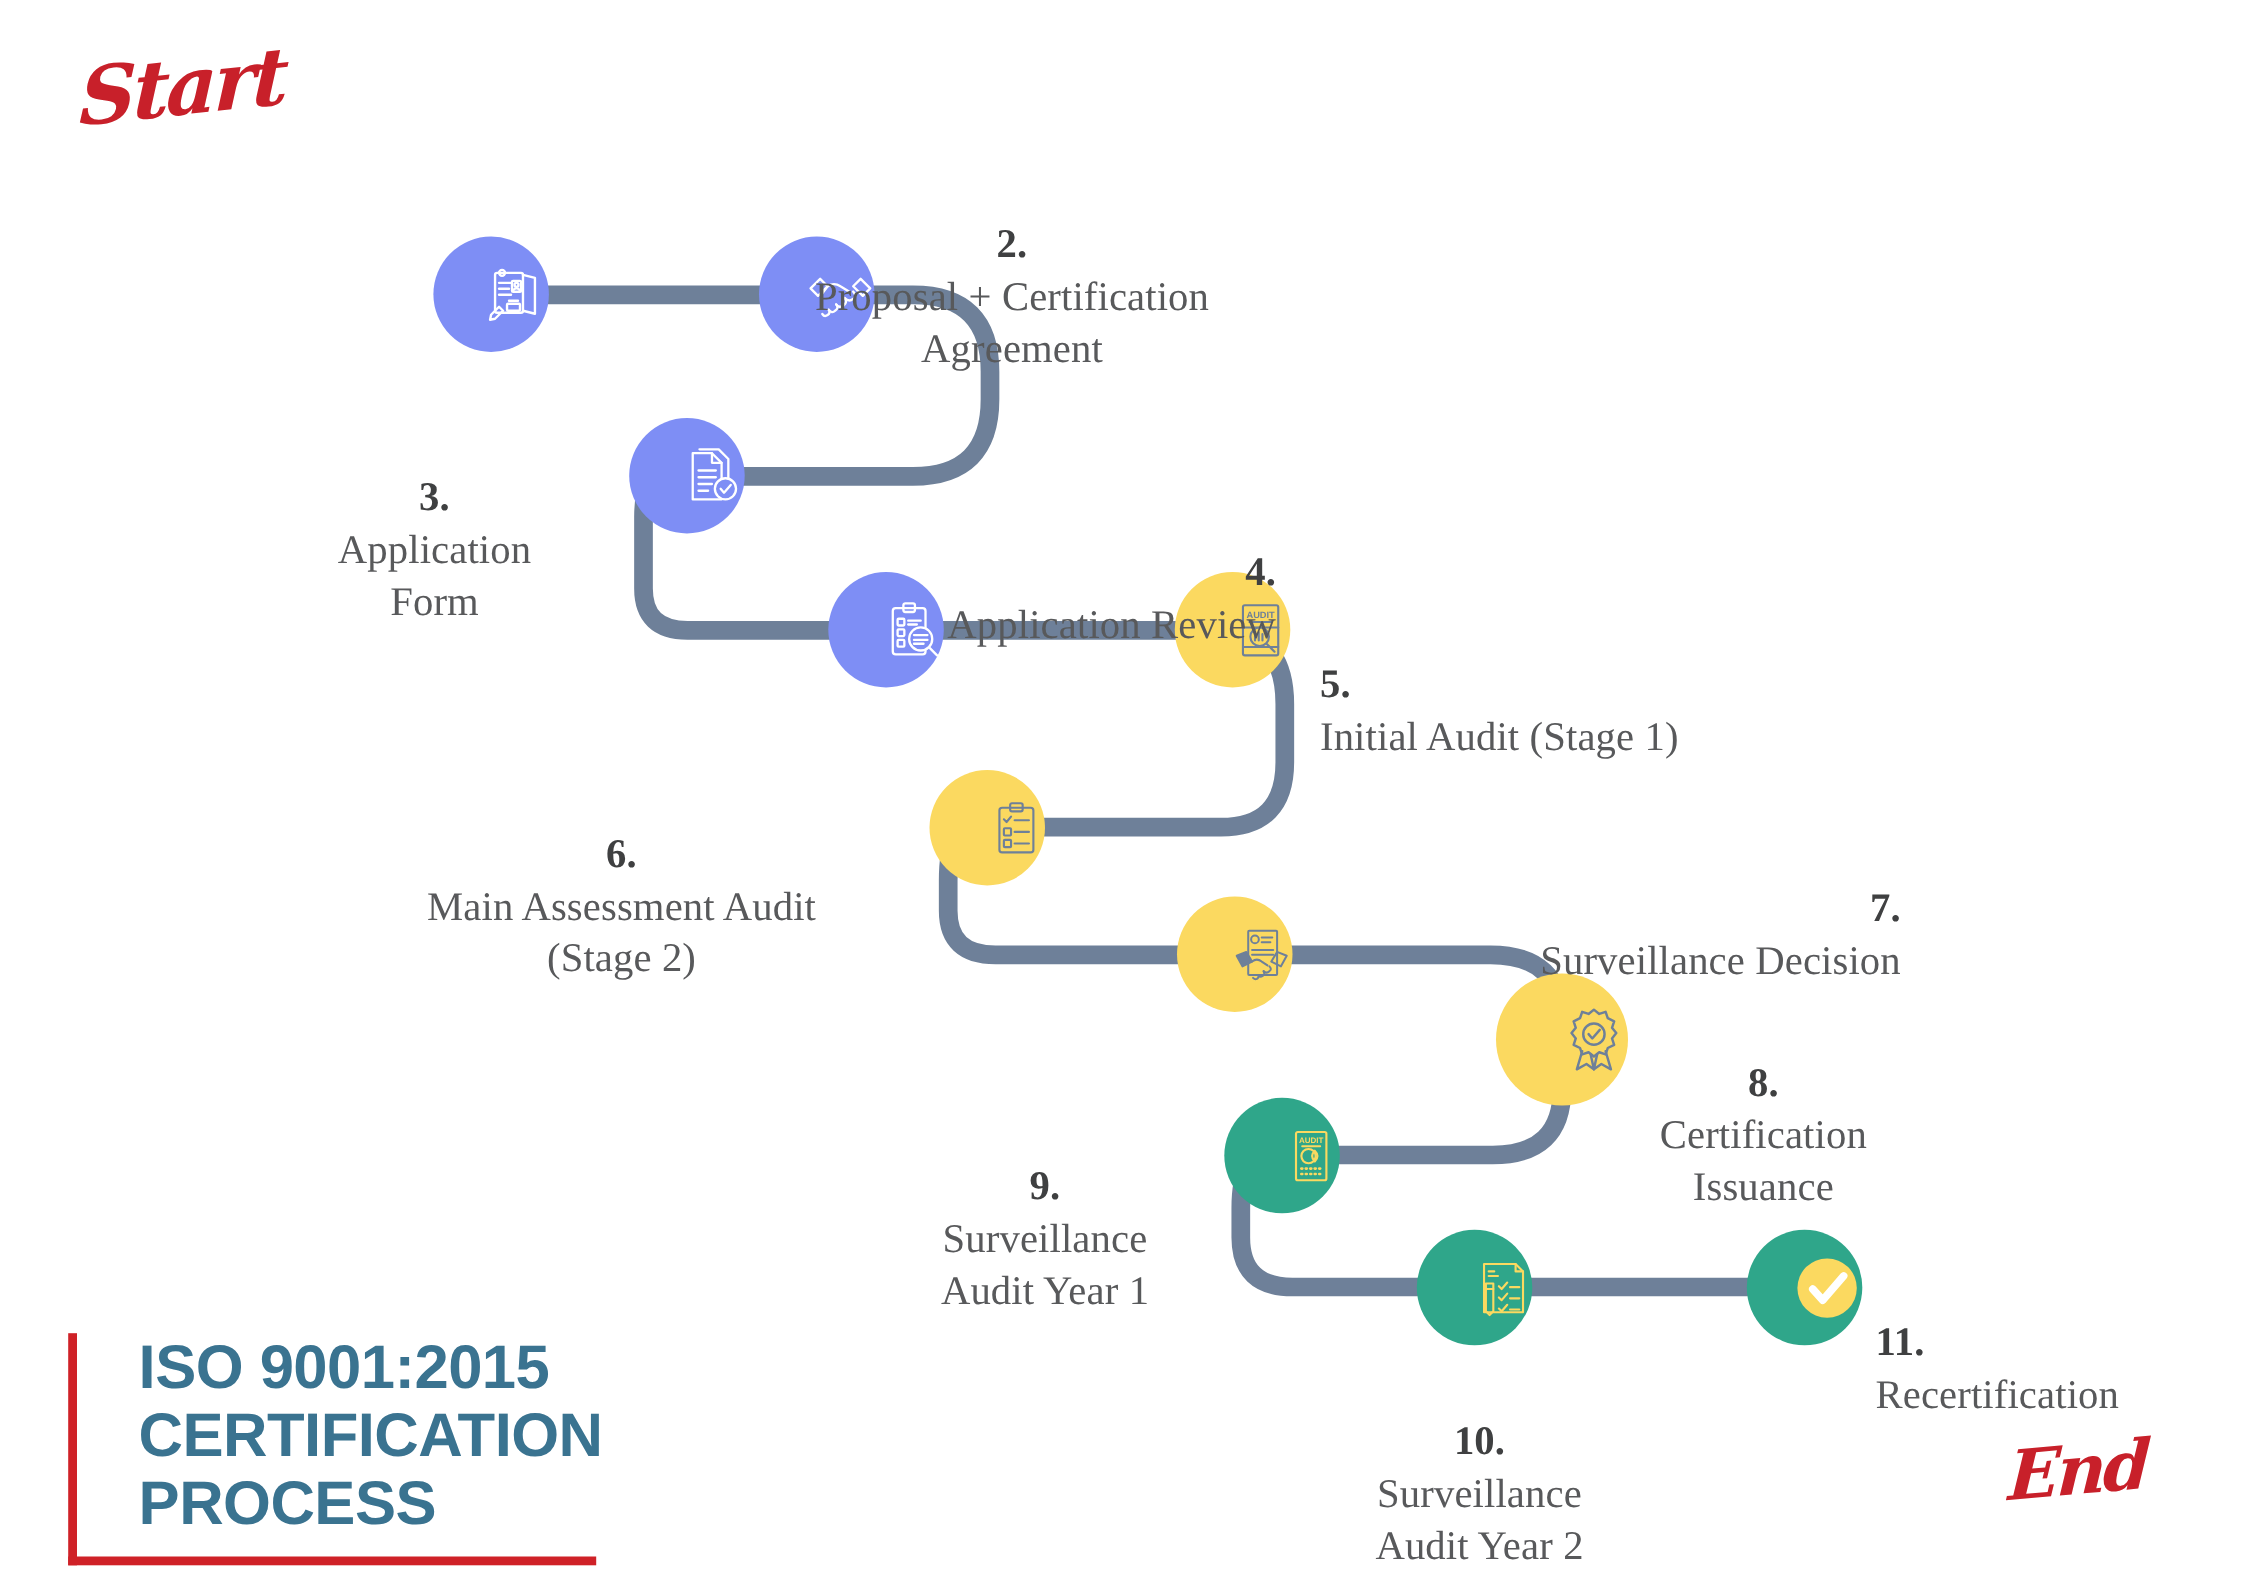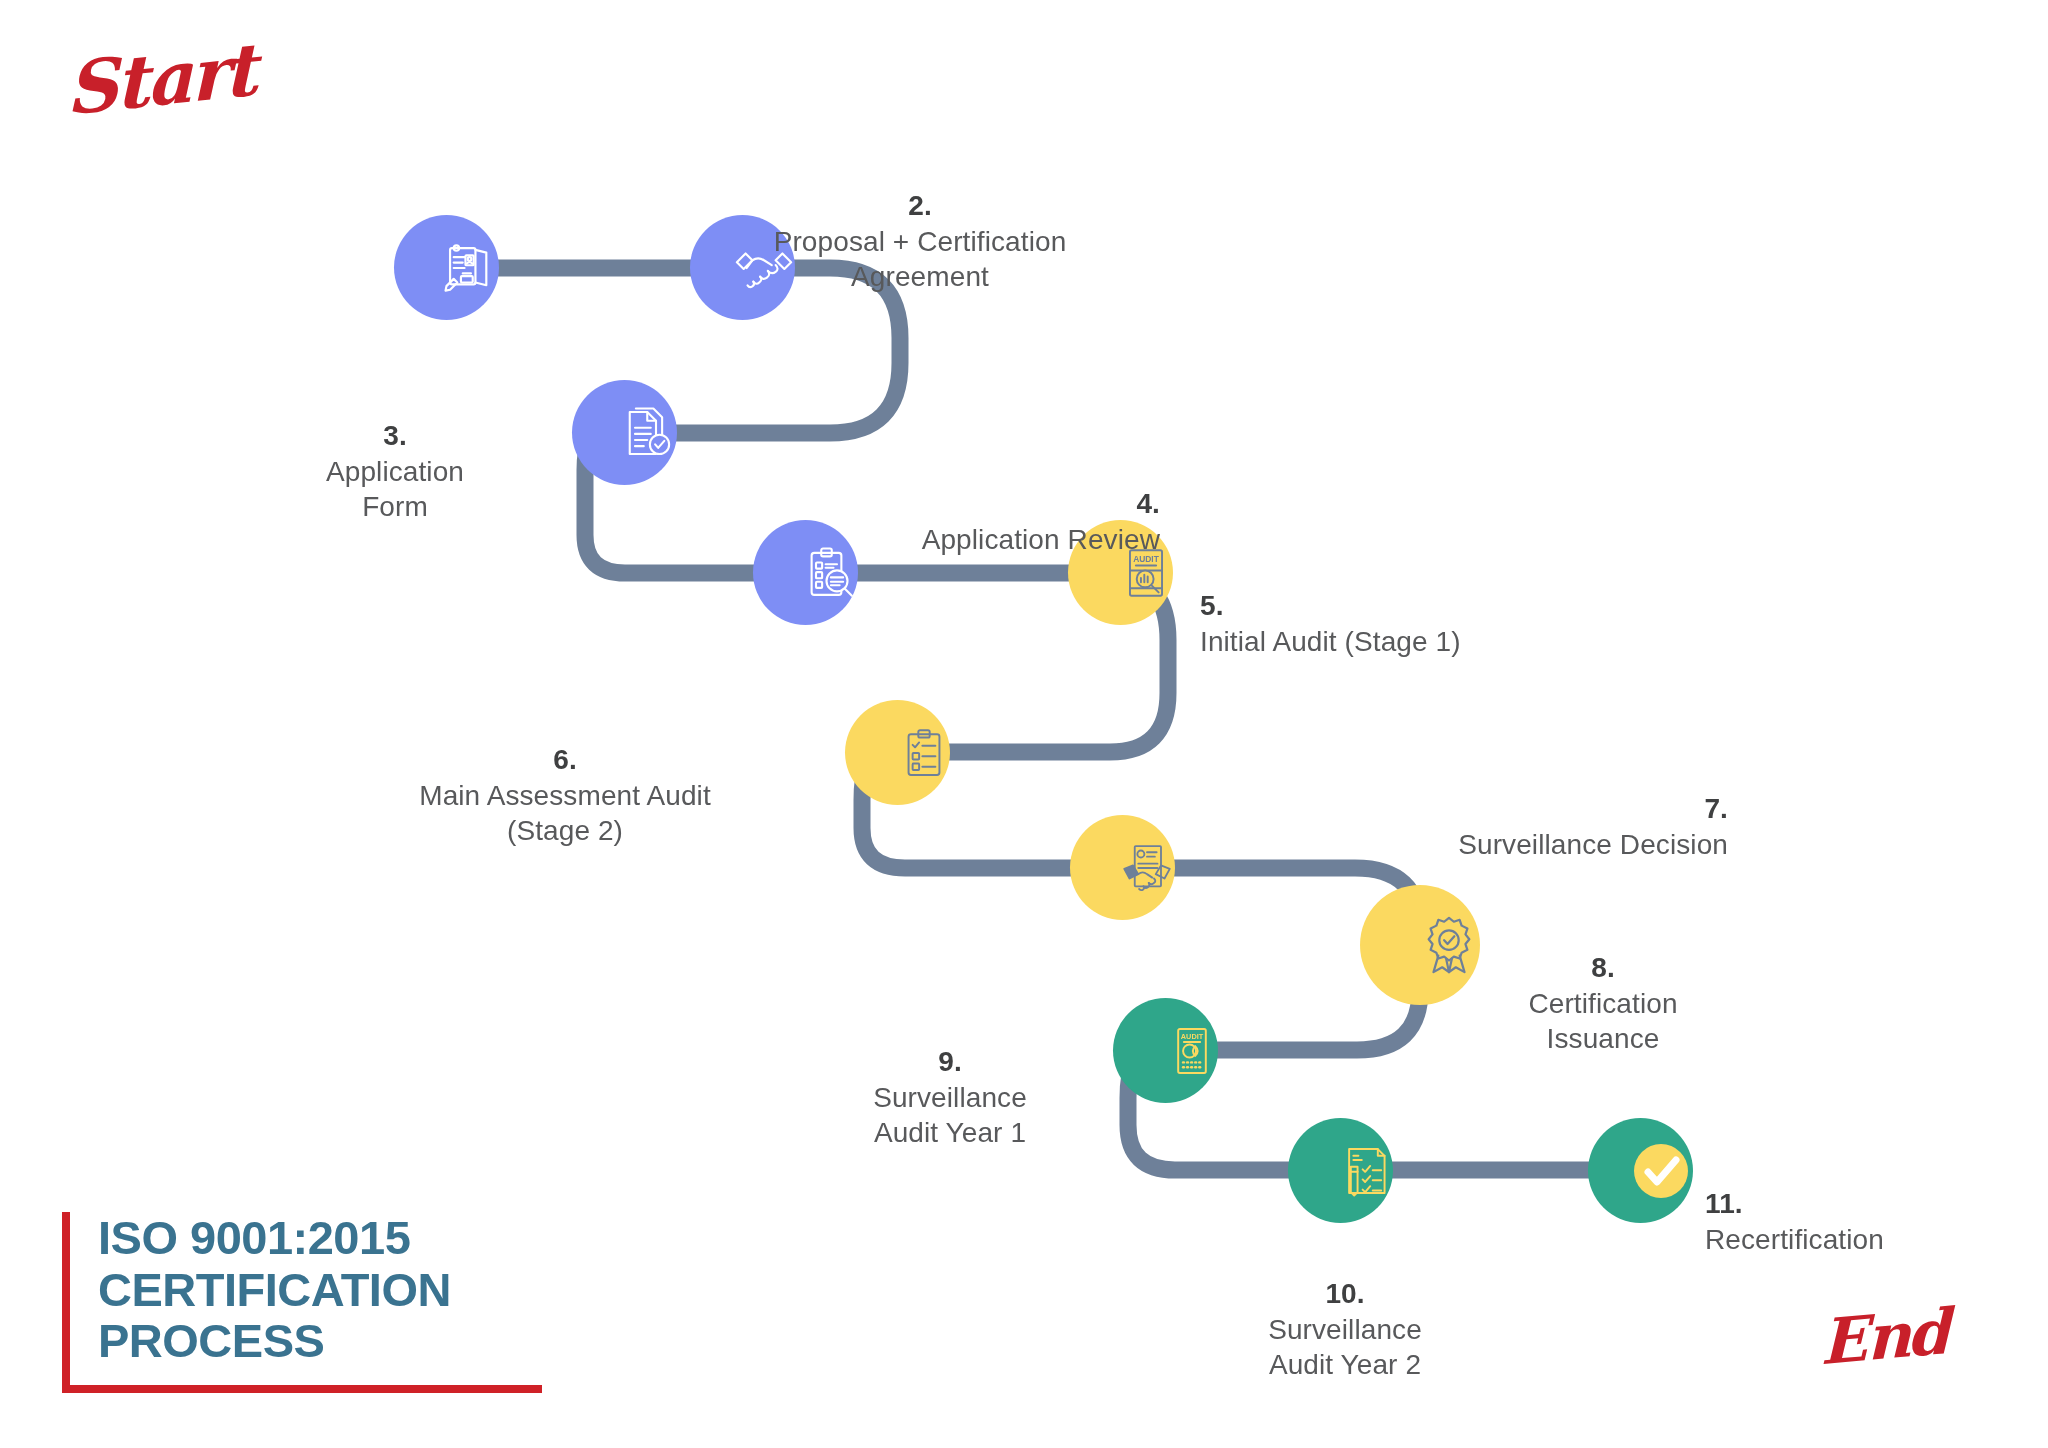--- a/index.html
+++ b/index.html
@@ -37,22 +37,22 @@
     display: flex;
     align-items: center;
     justify-content: flex-end;
     box-sizing: border-box;
   }
   .node svg { display: block; }
 
   
   .step-label {
     position: absolute;
-    font-family: Liberation Sans, sans-serif;
-    font-size: 28px;
+    font-family: Liberation Serif, serif;
+    font-size: 37px;
     line-height: 1.28;
     color: #58595b;
     white-space: pre-line;
     letter-spacing: .1px;
   }
   .step-label .num {
     font-weight: bold;
     color: #3f4041;
   }
   .lab-right { text-align: left; }
@@ -87,25 +87,26 @@
     width: 480px;
     padding-left: 28px;
     padding-bottom: 18px;
     border-left: 8px solid #cf2127;
     border-bottom: 8px solid #cf2127;
     box-sizing: border-box;
   }
   #title-text {
     font-family: "Liberation Sans", sans-serif;
     font-weight: bold;
-    font-size: 47px;
+    font-size: 56px;
     line-height: 1.1;
     color: #3a7390;
     letter-spacing: -0.5px;
     white-space: pre-line;
+    margin-left: 28px;
   }
 </style>
 </head>
 <body>
 
 <div id="canvas">
 
   <svg id="path-svg" viewBox="0 0 2048 1448" preserveAspectRatio="none">
     <g fill="none" stroke="#6e8099" stroke-width="17" stroke-linecap="round" stroke-linejoin="round">
 

